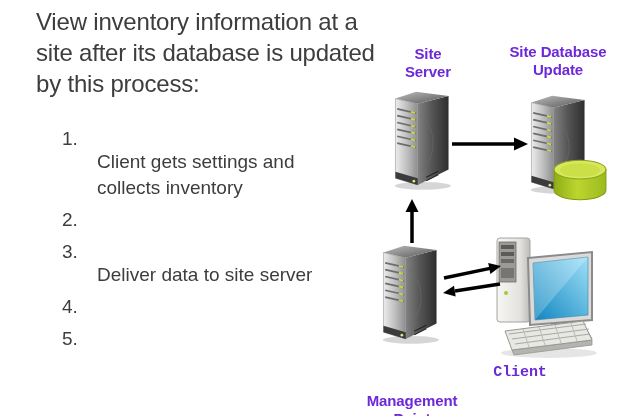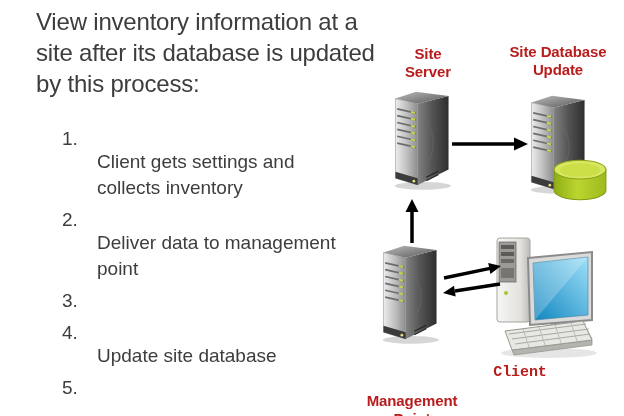--- a/index.html
+++ b/index.html
@@ -12,21 +12,21 @@
   .title{
     left:36px;top:6px;width:400px;
     font-size:24px;line-height:31px;color:#3d3d3d;letter-spacing:-0.2px;
   }
   .steps{left:62px;top:126px;width:300px;color:#3d3d3d;}
   .step{display:flex;margin-bottom:6px;font-size:19px;line-height:26px;}
   .step .num{width:35px;flex:0 0 35px;}
   .step .txt{flex:1;margin-top:23px;}
   .nodelabel{
     text-align:center;font-weight:bold;font-size:15px;line-height:18px;
-    color:#b91c1c;letter-spacing:-0.1px;
+    color:#6d28d9;letter-spacing:-0.1px;
   }
   svg{display:block;}
   .overlay{left:0;top:0;pointer-events:none;z-index:6;}
   .icon{z-index:2;}
   .cyl{z-index:3;}
 </style>
 </head>
 <body>
 
 <div id="canvas">
@@ -95,29 +95,27 @@
 by this process:</div>
 
   <div class="abs steps">
     <div class="step">
       <span class="num">1.</span>
       <span class="txt pre">Client gets settings and
 collects inventory</span>
     </div>
     <div class="step">
       <span class="num">2.</span>
-      <span class="txt pre">Deliver data to management
-point</span>
     </div>
     <div class="step">
       <span class="num">3.</span>
+      <span class="txt pre">Deliver data to site server</span>
     </div>
     <div class="step">
       <span class="num">4.</span>
-      <span class="txt pre">Update site database</span>
     </div>
     <div class="step">
       <span class="num">5.</span>
     </div>
   </div>
 
   <div class="abs" style="left:0;top:0;width:624px;height:416px;">
 
     <div class="abs nodelabel pre" style="left:392px;top:45px;width:72px;">Site
 Server</div>

